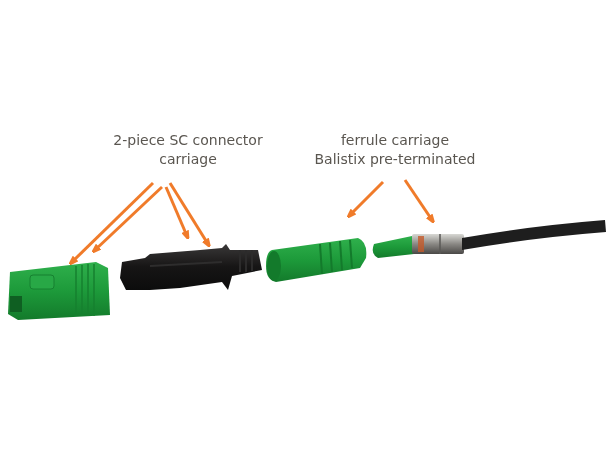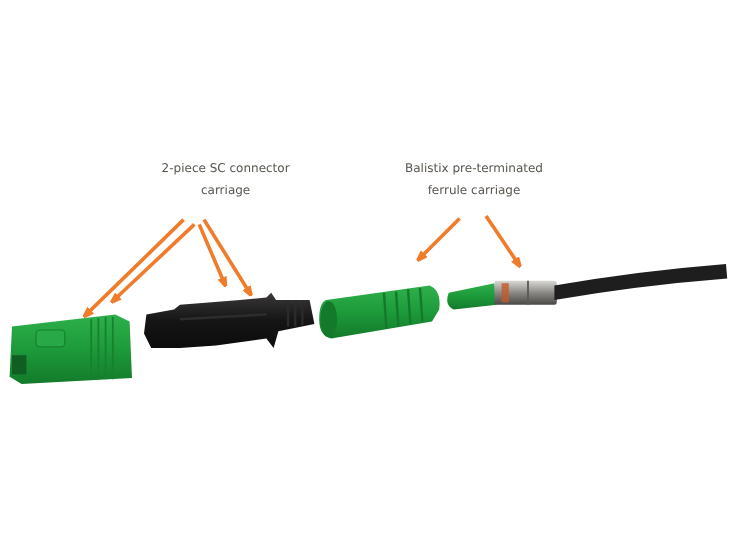--- a/index.html
+++ b/index.html
@@ -1,35 +1,35 @@
 <!DOCTYPE html>
 <html><head>
   <meta charset="utf-8">
   <style>
     html, body { margin: 0; padding: 0; background: #ffffff; }
     body { width: 610px; height: 450px; position: relative; overflow: hidden; font-family: "DejaVu Sans", sans-serif; }
     .label {
-      position: absolute; color: #5a5650; font-size: 10px; line-height: 19px;
+      position: absolute; color: #5a5650; font-size: 14px; line-height: 19px;
       text-align: center; white-space: nowrap; font-family: "DejaVu Sans", sans-serif;
     }
     #label-housing { left: 78px; top: 131px; width: 220px; }
     #label-ferrule { left: 300px; top: 131px; width: 190px; }
     svg.art { position: absolute; left: 0; top: 0; }
   </style>
 </head>
 <body>
 
 <div class="label" id="label-housing">
   <div>2-piece SC connector</div>
   <div>carriage</div>
 </div>
 
 <div class="label" id="label-ferrule">
+  <div>ferrule carriage</div>
   <div>Balistix pre-terminated</div>
-  <div>ferrule carriage</div>
 </div>
 
 <svg class="art" width="610" height="450" viewBox="0 0 610 450">
   <defs>
     <marker id="ah" markerWidth="8" markerHeight="8" refX="5" refY="4" orient="auto" markerUnits="userSpaceOnUse">
       <path d="M0,0 L12,4 L0,8 Z" fill="#f07b2a"></path>
     </marker>
     <linearGradient id="gGreen" x1="0" y1="0" x2="0" y2="1">
       <stop offset="0" stop-color="#2fb04c"></stop>
       <stop offset="0.5" stop-color="#1d9a3a"></stop>

